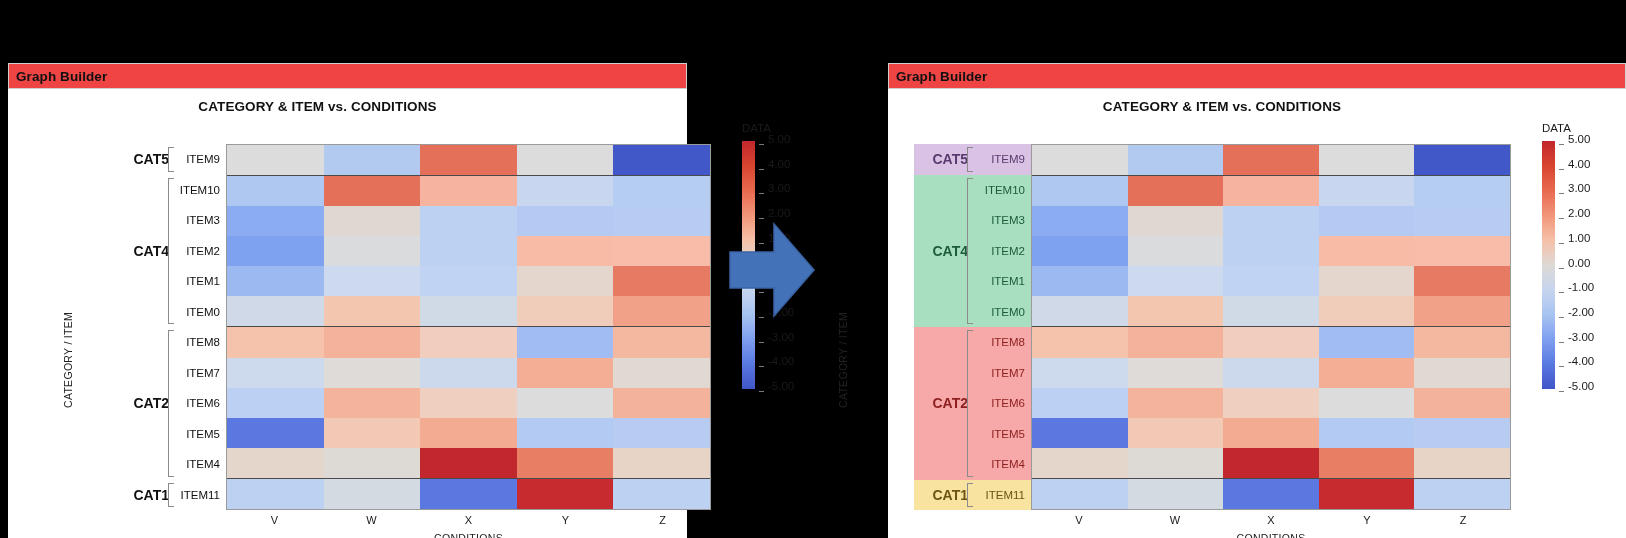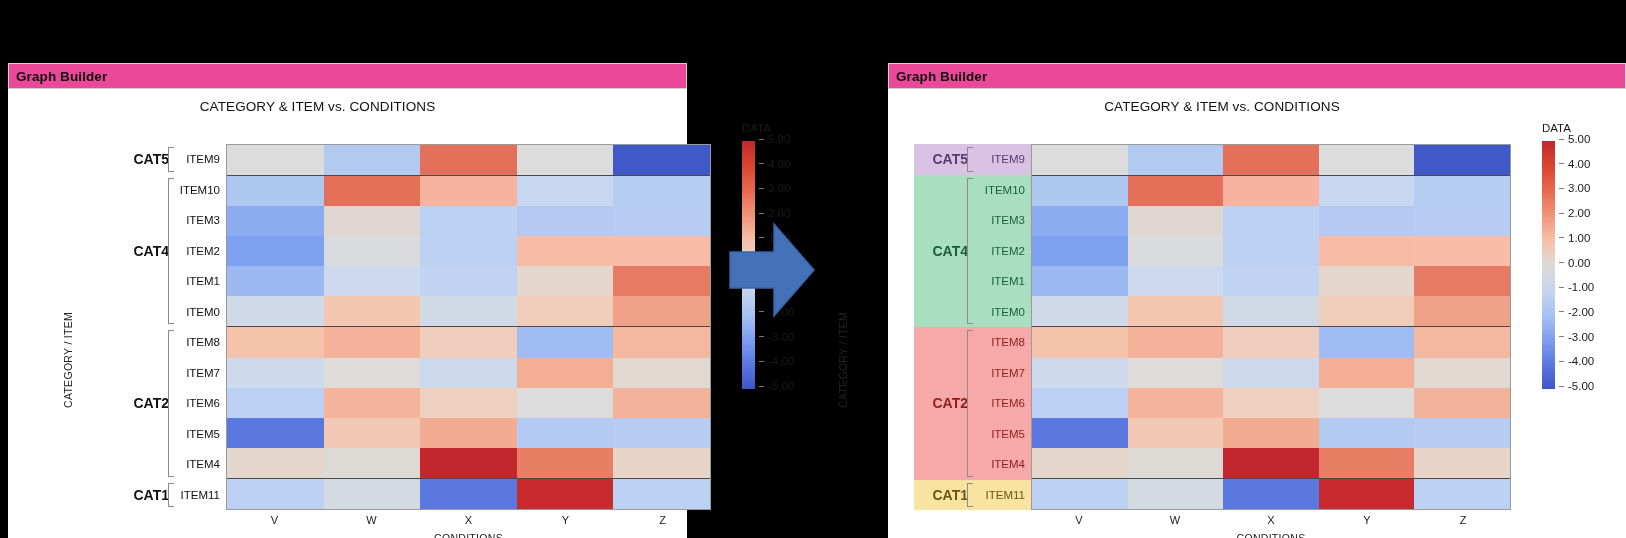--- a/index.html
+++ b/index.html
@@ -8,31 +8,31 @@
     font-family:"Liberation Sans", sans-serif;
   }
   .stage{position:relative;width:1626px;height:538px;background:#000;}
 
   
   .panel{position:absolute;top:63px;background:#ffffff;}
   .panel.left{left:8px;width:679px;height:475px;}
   .panel.right{left:888px;width:738px;height:475px;}
 
   .titlebar{
-    height:26px;background:#ec4899;border:1px solid #cfcfcf;
+    height:26px;background:#ef4444;border:1px solid #cfcfcf;
     display:flex;align-items:center;padding-left:7px;box-sizing:border-box;
   }
   .titlebar .t{font-size:13.5px;font-weight:bold;color:#101010;letter-spacing:.1px;}
 
   .plotwrap{position:relative;width:100%;height:449px;background:#fff;}
 
   
   .charttitle{
     position:absolute;top:10px;left:0;right:0;text-align:center;
-    font-size:13.5px;font-weight:normal;color:#111;
+    font-size:13.5px;font-weight:bold;color:#111;
     letter-spacing:.1px;
   }
   .panel.left .charttitle{padding-left:40px;padding-right:100px;}
   .panel.right .charttitle{padding-left:40px;padding-right:110px;}
 
   
   .ycaption{
     position:absolute;
     transform:rotate(-90deg);
     transform-origin:left top;
@@ -67,21 +67,21 @@
   .xtick{text-align:center;font-size:11px;color:#1a1a1a;}
   .xcaption{position:absolute;text-align:center;font-size:10.5px;color:#1a1a1a;letter-spacing:.3px;}
 
   
   .legend{position:absolute;margin-left:17px;}
   .legend .lt{font-size:11.5px;color:#1a1a1a;margin-bottom:7px;}
   .legend .lbody{display:flex;align-items:flex-start;}
   .legend .bar{width:13px;border:0;}
   .legend .labels{position:relative;margin-left:4px;}
   .legend .lab{position:absolute;left:0;font-size:11.5px;color:#1a1a1a;white-space:nowrap;
-               display:flex;align-items:center;}
+               display:flex;align-items:flex-end;}
   .legend .lab i{display:inline-block;width:5px;height:1px;background:#7a7a7a;margin-right:4px;}
 
   
   .arrow{position:absolute;left:728px;top:222px;width:88px;height:96px;}
 </style>
 </head>
 <body>
 
 <div class="stage">
 

